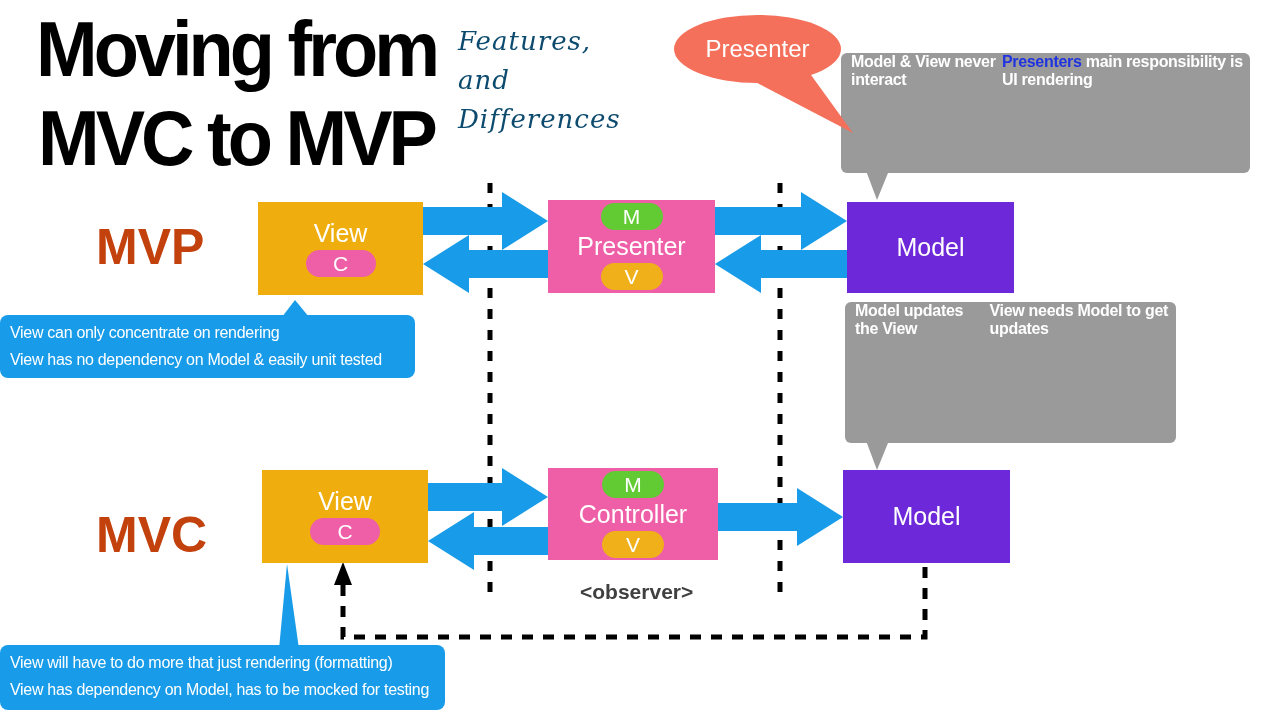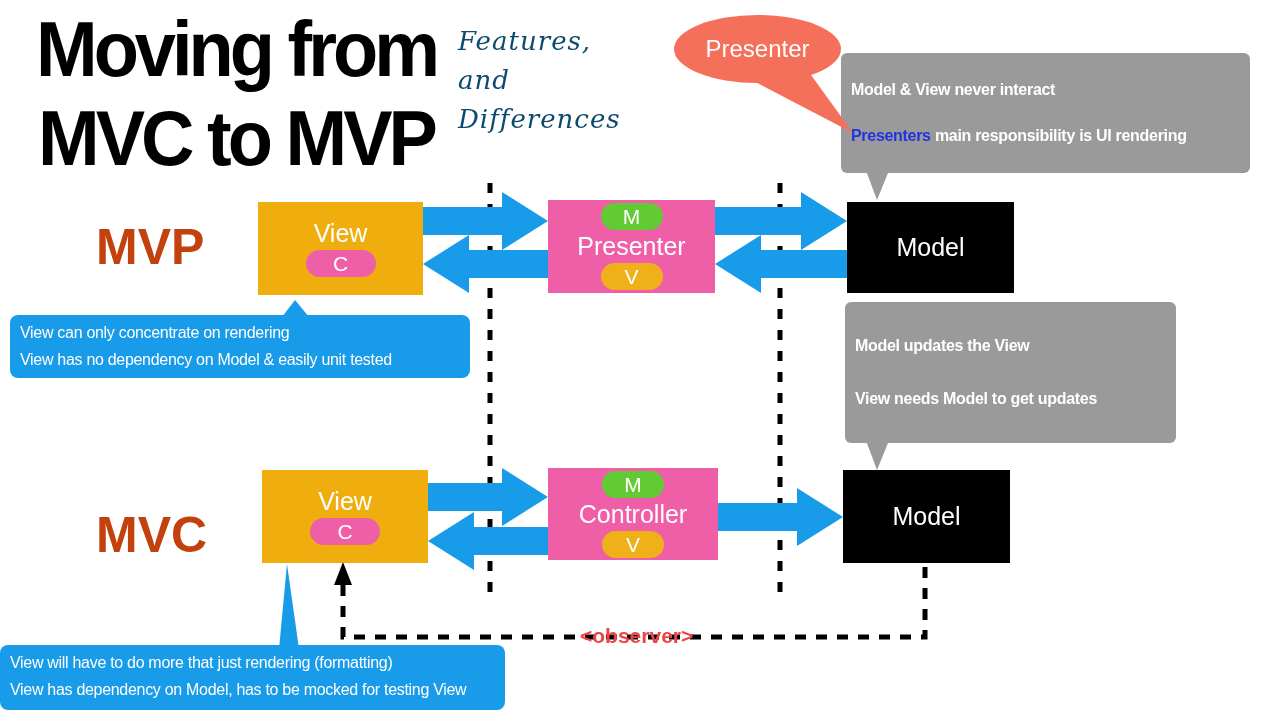--- a/index.html
+++ b/index.html
@@ -22,61 +22,61 @@
 
   .bubble{
     left:674px;top:15px;width:167px;height:68px;border-radius:50%;
     background:#F4705B;color:#fff;font-size:24px;
     display:flex;align-items:center;justify-content:center;z-index:4;
   }
 
   .note{
     background:#9A9A9A;border-radius:6px;color:#fff;font-weight:bold;
     font-size:16px;letter-spacing:-0.3px;z-index:2;box-sizing:border-box;
-    display:flex;flex-direction:column;justify-content:space-evenly;
+    display:flex;flex-direction:row;justify-content:space-evenly;
     padding-left:10px;
   }
   .note1{left:841px;top:53px;width:409px;height:120px;}
   .note2{left:845px;top:302px;width:331px;height:141px;}
 
   .callout{
     background:#189BE8;border-radius:8px;color:#fff;
     font-size:16px;line-height:27px;letter-spacing:-0.3px;
     padding:4px 0 4px 10px;box-sizing:border-box;z-index:2;
   }
-  .callout1{left:10px;top:315px;width:460px;height:63px;}
-  .callout2{left:0;top:645px;width:505px;height:65px;}
+  .callout1{left:0;top:315px;width:415px;height:63px;}
+  .callout2{left:0;top:645px;width:445px;height:65px;}
 
   .rowlabel{font-weight:bold;font-size:50px;color:#c2410c;letter-spacing:0px;z-index:2;}
   .mvp-label{left:96px;top:218px;}
   .mvc-label{left:96px;top:506px;}
 
   .cbox{
     display:flex;flex-direction:column;align-items:center;justify-content:center;
     color:#fff;font-size:25px;z-index:2;
   }
   .orange{background:#F0AE0E;}
   .pink{background:#EE5FA7;}
-  .green{background:#000000;}
+  .green{background:#6d28d9;}
   .mvp-view{left:258px;top:202px;width:165px;height:93px;}
   .mvp-presenter{left:548px;top:200px;width:167px;height:93px;}
   .mvp-model{left:847px;top:202px;width:167px;height:91px;}
   .mvc-view{left:262px;top:470px;width:166px;height:93px;}
   .mvc-controller{left:548px;top:468px;width:170px;height:92px;}
   .mvc-model{left:843px;top:470px;width:167px;height:93px;}
 
   .pill{
     border-radius:16px;color:#fff;font-size:21px;line-height:27px;
     width:70px;text-align:center;margin:2px 0;
   }
   .pill-c{background:#EE5FA7;}
   .pill-m{background:#62CB34;width:62px;}
   .pill-v{background:#F0B019;width:62px;}
 
-  .observer{left:580px;top:624px;font-weight:bold;font-size:21px;color:#ef4444;z-index:2;}
+  .observer{left:580px;top:580px;font-weight:bold;font-size:21px;color:#404040;z-index:2;}
 
   svg.connectors{left:0;top:0;z-index:1;}
   svg.overtail{left:0;top:0;z-index:3;pointer-events:none;}
 </style>
 </head>
 <body>
 
 <svg class="connectors abs" width="1280" height="720" viewBox="0 0 1280 720">
 
   <line x1="490" y1="183" x2="490" y2="598" stroke="#000" stroke-width="5" stroke-dasharray="10 11"></line>

